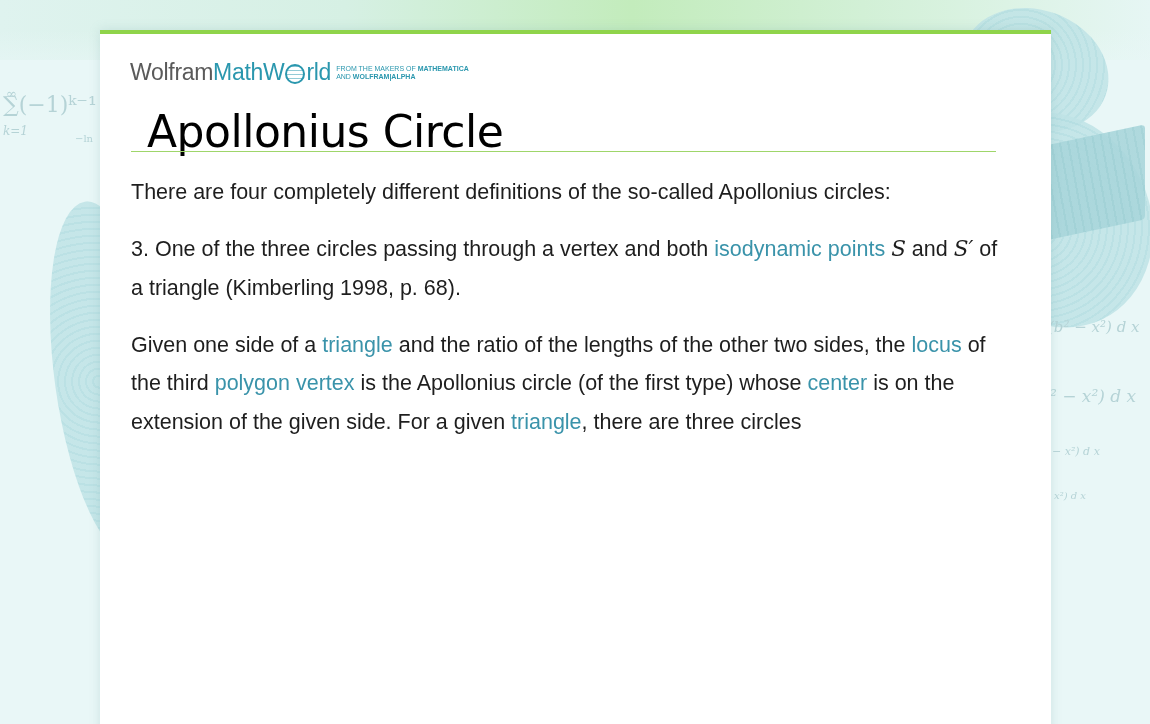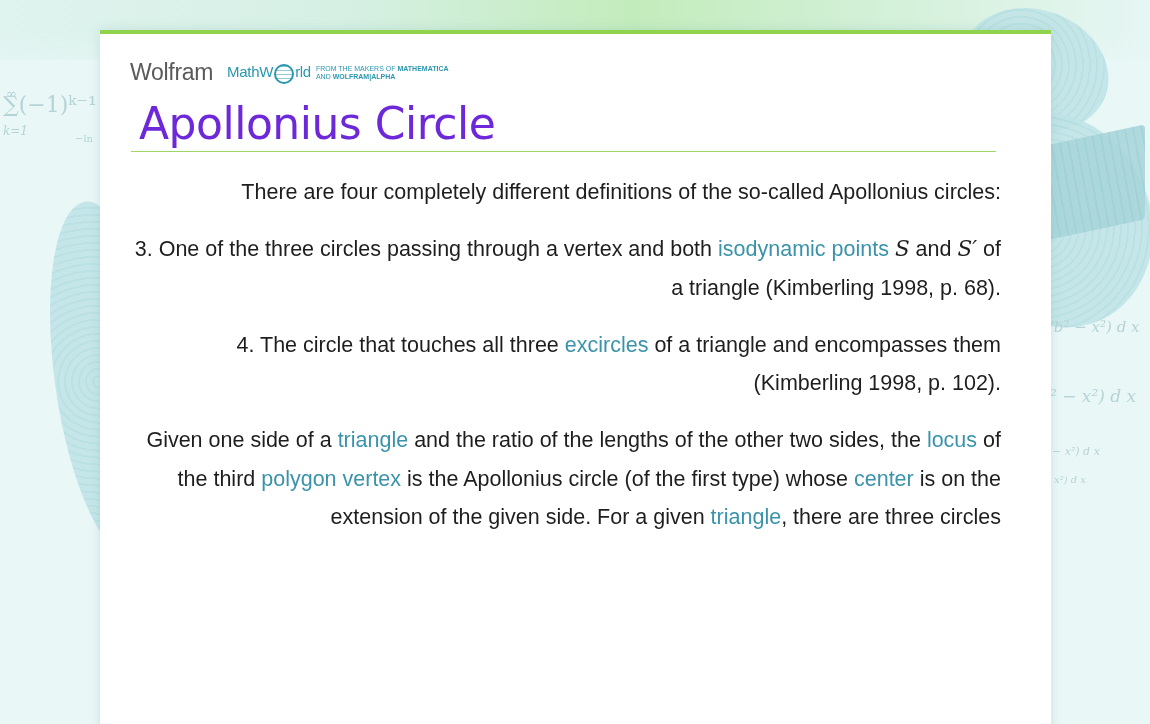--- a/index.html
+++ b/index.html
@@ -36,42 +36,42 @@
   .card {
     position: absolute; left: 100px; top: 30px; width: 951px; height: 700px;
     background: #ffffff;
     border-top: 4px solid #8fd44a;
     box-shadow: 0 0 10px rgba(120,170,170,0.25);
   }
   .brand {
     position: absolute; left: 30px; top: 25px; display: flex; align-items: center;
   }
   .brand-wolfram { font-size: 23px; color: #5a5a5a; letter-spacing: -0.3px; }
-  .brand-mathworld { font-size: 15px; color: #2a97ae; margin-left: 14px; letter-spacing: -0.3px; display: flex; align-items: flex-start; }
+  .brand-mathworld { font-size: 23px; color: #2a97ae; margin-left: 0; letter-spacing: -0.3px; display: flex; align-items: center; }
   .globe-icon {
     display: inline-block; width: 16px; height: 16px; border-radius: 50%;
     border: 2px solid #2a97ae; margin: 0 1px; position: relative; top: 1px;
     background: repeating-linear-gradient(0deg, transparent 0 3px, rgba(42,151,174,0.5) 3px 4px);
   }
   .brand-tag { margin-left: 5px; font-size: 7px; line-height: 8px; color: #2a97ae; }
   .brand-tag b { font-weight: bold; }
   .page-title {
-    position: absolute; left: 31px; top: 56px; margin: 8px;
+    position: absolute; left: 31px; top: 56px; margin: 16px;
     font-family: "DejaVu Sans", sans-serif; font-weight: normal;
-    font-size: 44px; color: #6d28d9; letter-spacing: -0.5px;
+    font-size: 44px; color: #000000; letter-spacing: -0.5px;
   }
   .title-rule {
     position: absolute; left: 31px; top: 117px; width: 865px; height: 1px;
     background: #9fd66a;
   }
   .content {
     position: absolute; left: 31px; top: 139px; width: 870px;
     font-size: 21.5px; line-height: 38.5px; color: #1e1e1e;
   }
-  .content p { margin: 0 0 18.5px 0; text-align: right; }
+  .content p { margin: 0 0 18.5px 0; }
   .link { color: #3a93aa; text-decoration: none; cursor: pointer; }
   .math { font-family: "DejaVu Serif", serif; font-style: italic; }
   .math-upright { font-family: "DejaVu Serif", serif; }
 </style>
 </head>
 <body>
 
 <div class="bg-top"></div>
 <div class="bg-top-fade"></div>
 <div class="bg-shape left"></div>
@@ -79,21 +79,21 @@
 <div class="bg-shape right2"></div>
 <div class="bg-ribbon"></div>
 
 <div class="bg-math" style="left:6px;top:86px;font-size:13px;">∞</div>
 <div class="bg-math" style="left:3px;top:92px;font-size:22px;font-style:normal;">∑(−1)ᵏ⁻¹</div>
 <div class="bg-math" style="left:3px;top:124px;font-size:12px;">k=1</div>
 <div class="bg-math" style="left:75px;top:133px;font-size:10px;font-style:normal;">−ln</div>
 <div class="bg-math" style="left:1048px;top:318px;font-size:15px;">(b² − x²)  d x</div>
 <div class="bg-math" style="left:1050px;top:386px;font-size:17px;">² − x²)  d x</div>
 <div class="bg-math" style="left:1052px;top:445px;font-size:11px;">− x²)  d x</div>
-<div class="bg-math" style="left:1054px;top:474px;font-size:10px;">x²)  d x</div>
+<div class="bg-math" style="left:1054px;top:490px;font-size:10px;">x²)  d x</div>
 
 <div class="card">
 
   <div class="brand">
     <span class="brand-wolfram">Wolfram</span>
     <span class="brand-mathworld">
       <span>MathW</span>
       <span class="globe-icon"></span>
       <span>rld</span>
     </span>
@@ -106,17 +106,16 @@
   <h1 class="page-title">Apollonius Circle</h1>
   <div class="title-rule"></div>
 
   <div class="content">
     <p><span>There are four completely different definitions of the so-called Apollonius circles:</span></p>
 
 
 
     <p><span>3. One of the three circles passing through a vertex and both </span><a class="link">isodynamic points</a> <span class="math">S</span><span> and </span><span class="math">S′</span><span> of a triangle (Kimberling 1998, p. 68).</span></p>
 
-    <p><span>4. The circle that touches all three </span><a class="link">excircles</a><span> of a triangle and encompasses them (Kimberling 1998, p. 102).</span></p>
 
     <p><span>Given one side of a </span><a class="link">triangle</a><span> and the ratio of the lengths of the other two sides, the </span><a class="link">locus</a><span> of the third </span><a class="link">polygon vertex</a><span> is the Apollonius circle (of the first type) whose </span><a class="link">center</a><span> is on the extension of the given side. For a given </span><a class="link">triangle</a><span>, there are three circles</span></p>
   </div>
 </div>
 
 </body></html>

